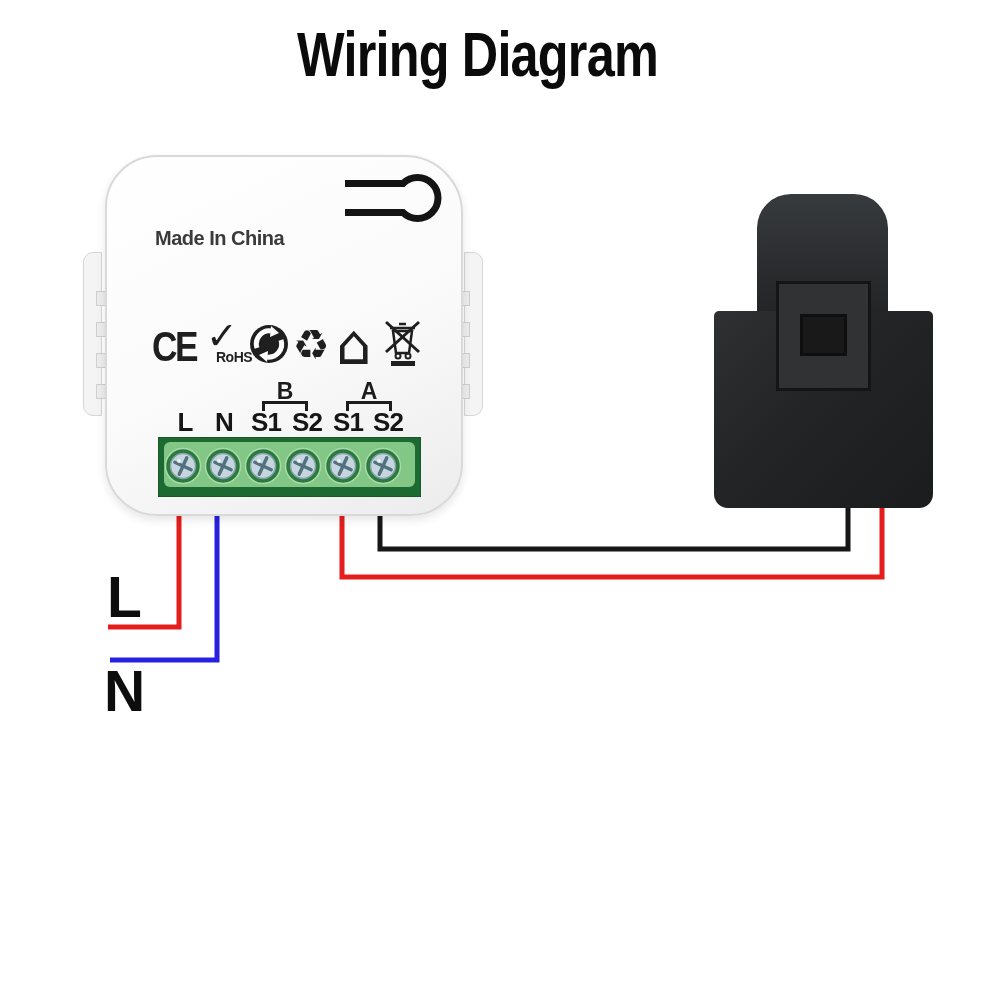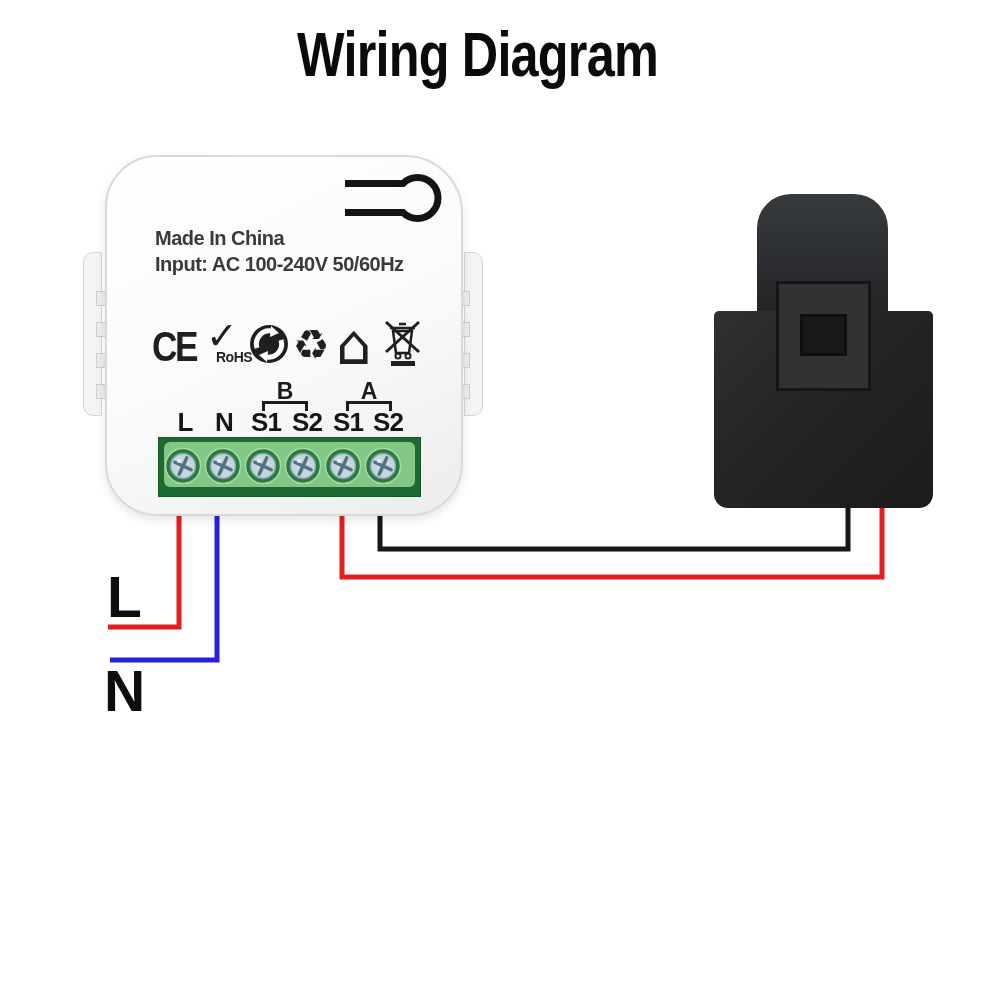--- a/index.html
+++ b/index.html
@@ -45,21 +45,21 @@
     border:2px solid #d9d9d9; border-radius:52px 58px 52px 52px;
     box-shadow:0 4px 10px rgba(0,0,0,0.10); z-index:2;
   }
   .device-content { position:absolute; left:0; top:0; width:1000px; height:1000px; z-index:3; }
 
   .keyhole { position:absolute; left:341px; top:174px; }
 
   .info-lines {
     position:absolute; left:155px; top:226px;
     font-size:20px; font-weight:700; letter-spacing:-0.5px;
-    color:#3a3a3a; line-height:25.5px; white-space:nowrap;
+    color:#3a3a3a; line-height:25.5px; white-space:nowrap;text-align:right;
   }
 
   .icon { position:absolute; color:#1f1f1f; }
   .ce-mark {
     left:152px; top:322px; font-size:43px; font-weight:700; letter-spacing:-3px;
     transform:scaleX(0.82); transform-origin:left center;
   }
   .rohs-check { left:206px; top:314px; font-family:"DejaVu Sans", sans-serif; font-size:38px; font-weight:700; }
   .rohs-label { left:216px; top:349px; font-size:14px; font-weight:700; letter-spacing:-0.5px; }
   .green-dot  { left:249px; top:324px; }
@@ -141,21 +141,20 @@
     <div class="device-body"></div>
 
     <div class="device-content">
 
       <svg class="keyhole" width="102" height="48" viewBox="0 0 102 48">
         <path d="M4,9.5 H62 A20.5,20.5 0 1 1 62,38.5 H4" fill="none" stroke="#141414" stroke-width="7"></path>
       </svg>
 
       <div class="info-lines">
         <div>Made In China</div>
-        <div>Input: AC 100-240V 50/60Hz</div>
       </div>
 
       <span class="icon ce-mark">CE</span>
       <span class="icon rohs-check">✓</span>
       <span class="icon rohs-label">RoHS</span>
 
       <svg class="icon green-dot" width="40" height="40" viewBox="0 0 40 40">
         <circle cx="20" cy="20" r="19" fill="#1f1f1f"></circle>
         <path d="M8,24 A13,13 0 0 1 22,7" fill="none" stroke="#ffffff" stroke-width="5"></path>
         <path d="M22,2 L30,9 L21,13 Z" fill="#ffffff"></path>

